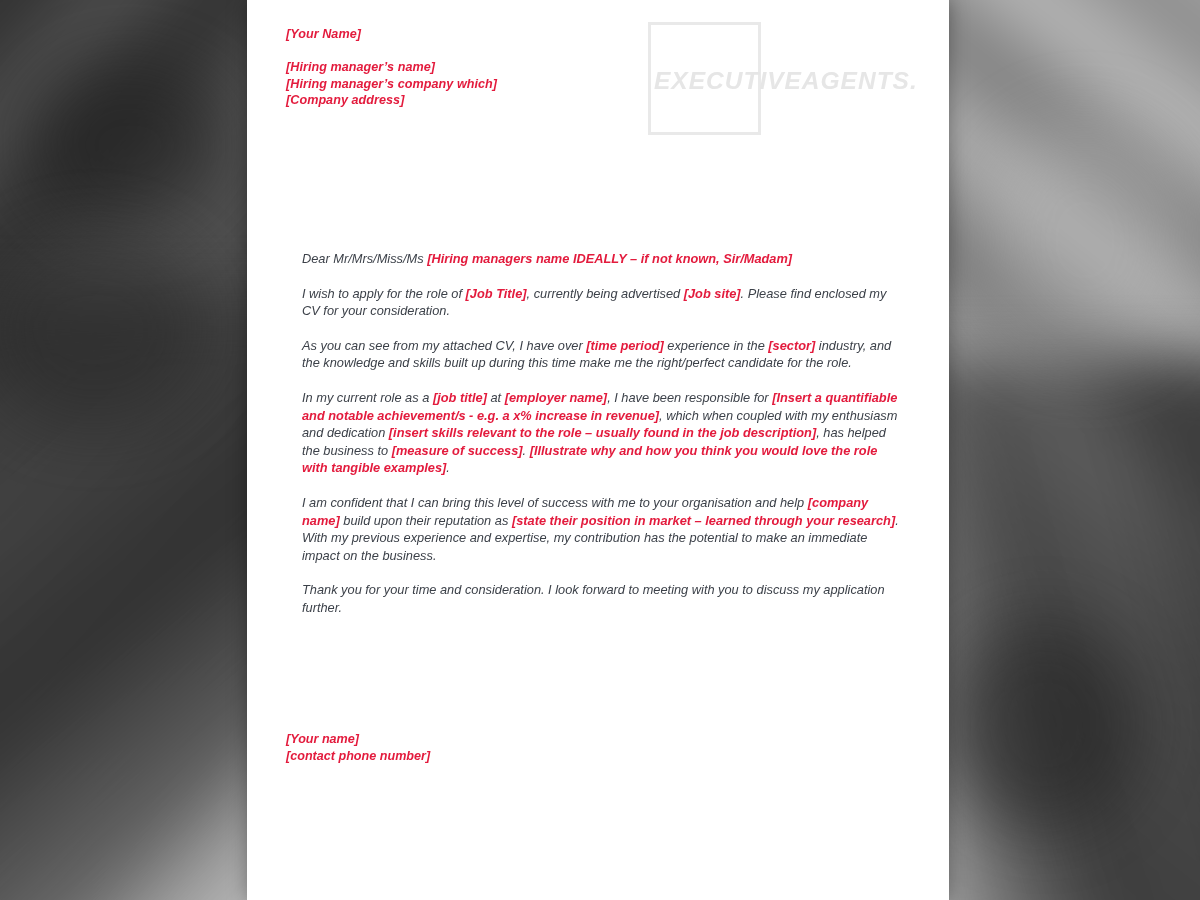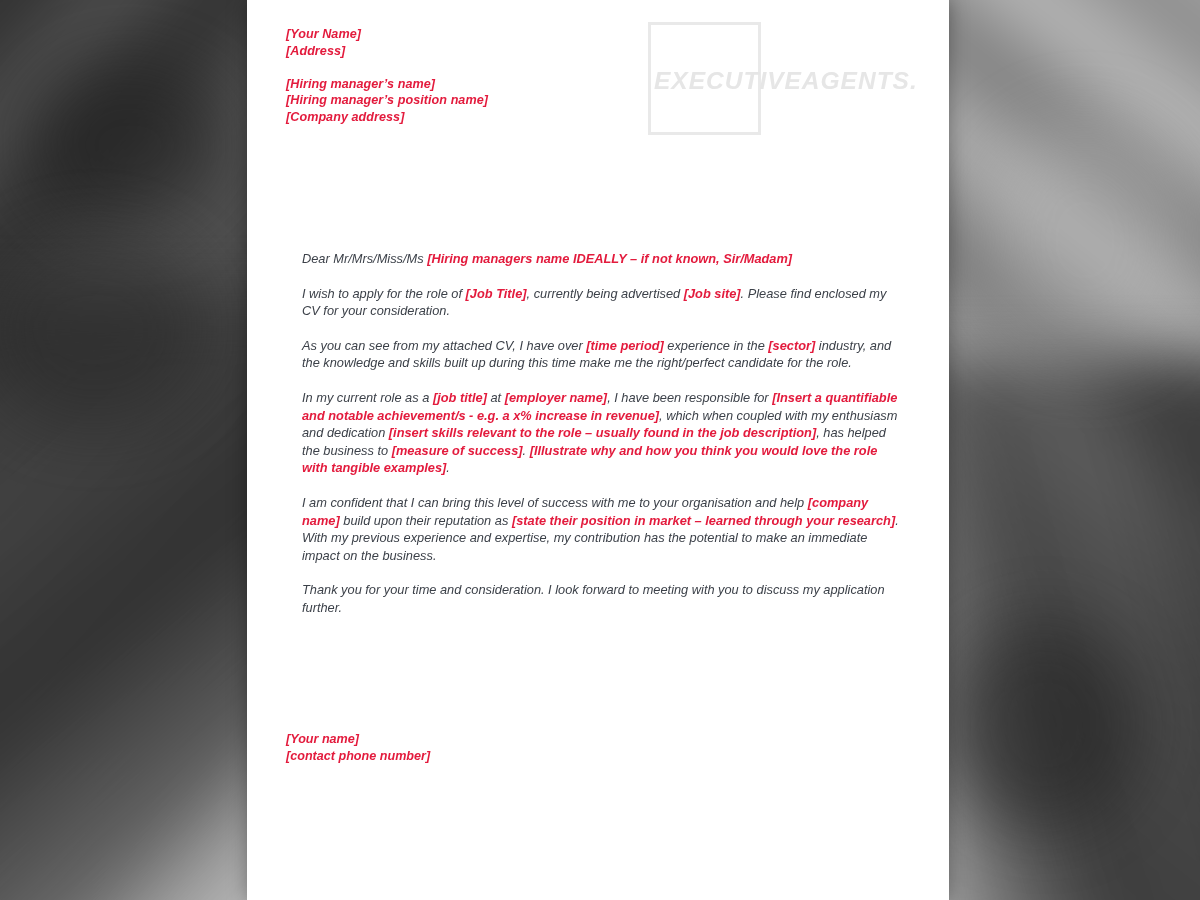--- a/index.html
+++ b/index.html
@@ -205,26 +205,25 @@
   <div class="bg-blob" style="right:10px;top:120px;width:210px;height:240px;background:rgba(190,190,190,.3);"></div>
   <div class="bg-blob" style="right:60px;top:620px;width:190px;height:210px;background:rgba(25,25,25,.45);"></div>
 </div>
 
 <div id="page">
   <div class="page-inner">
 
     <div class="letterhead">
       <div class="address-block">
         <div>[Your Name]</div>
-        <div>[Address]</div>
       </div>
       <div class="addr-gap"></div>
       <div class="address-block">
         <div>[Hiring manager’s name]</div>
-        <div>[Hiring manager’s position name]</div>
+        <div>[Hiring manager’s company which]</div>
         <div>[Company address]</div>
       </div>
       <div class="addr-gap"></div>
     </div>
 
     <div class="logo">
       <div class="logo-square"></div>
       <div class="logo-text">EXECUTIVEAGENTS.</div>
     </div>
 

